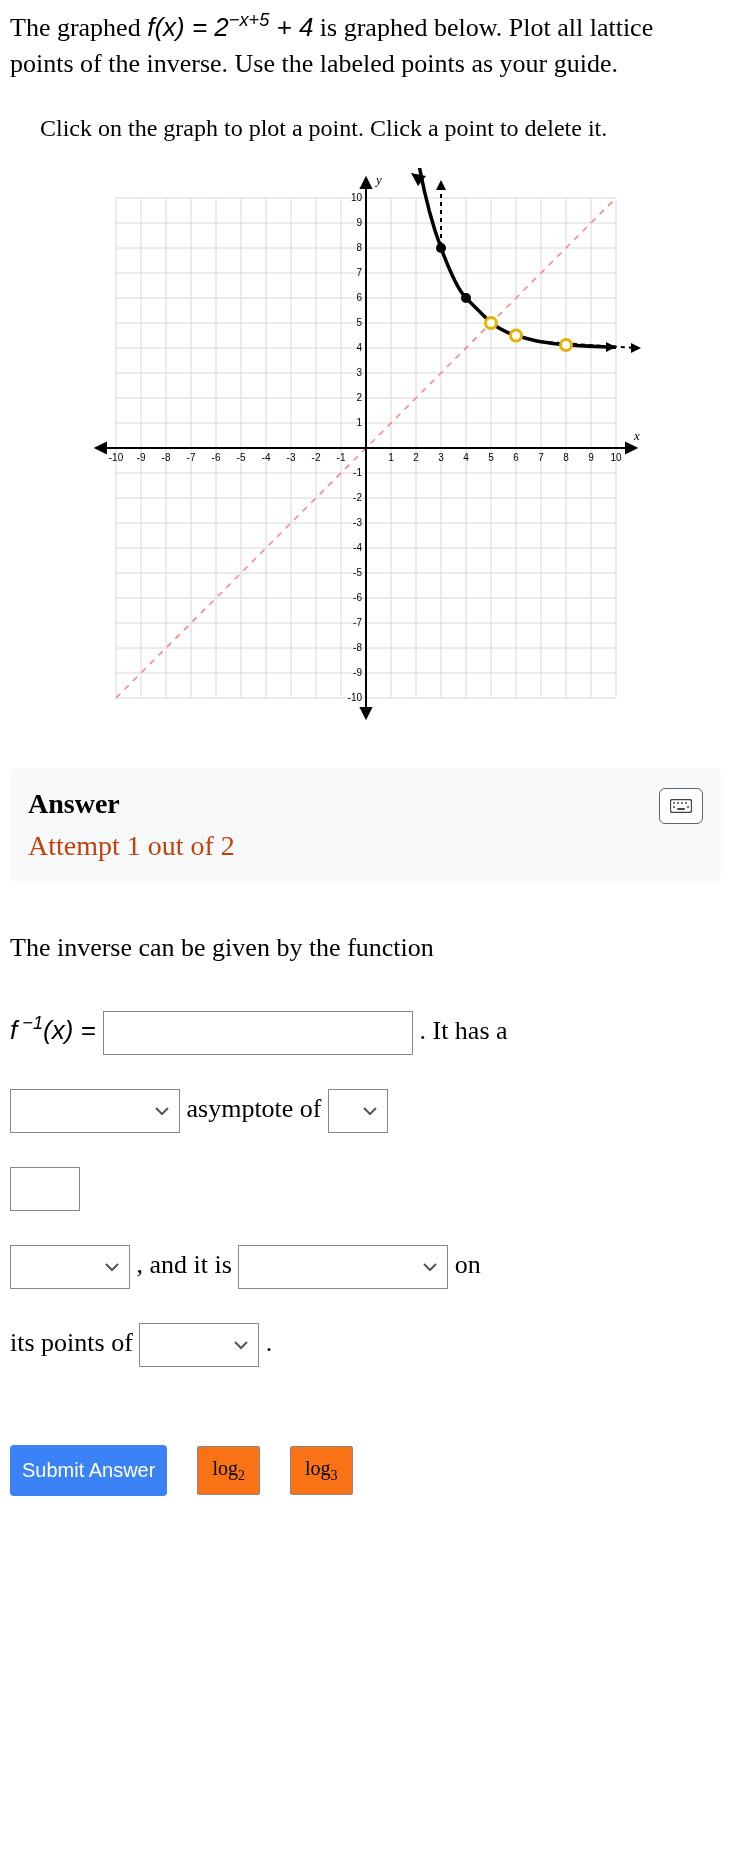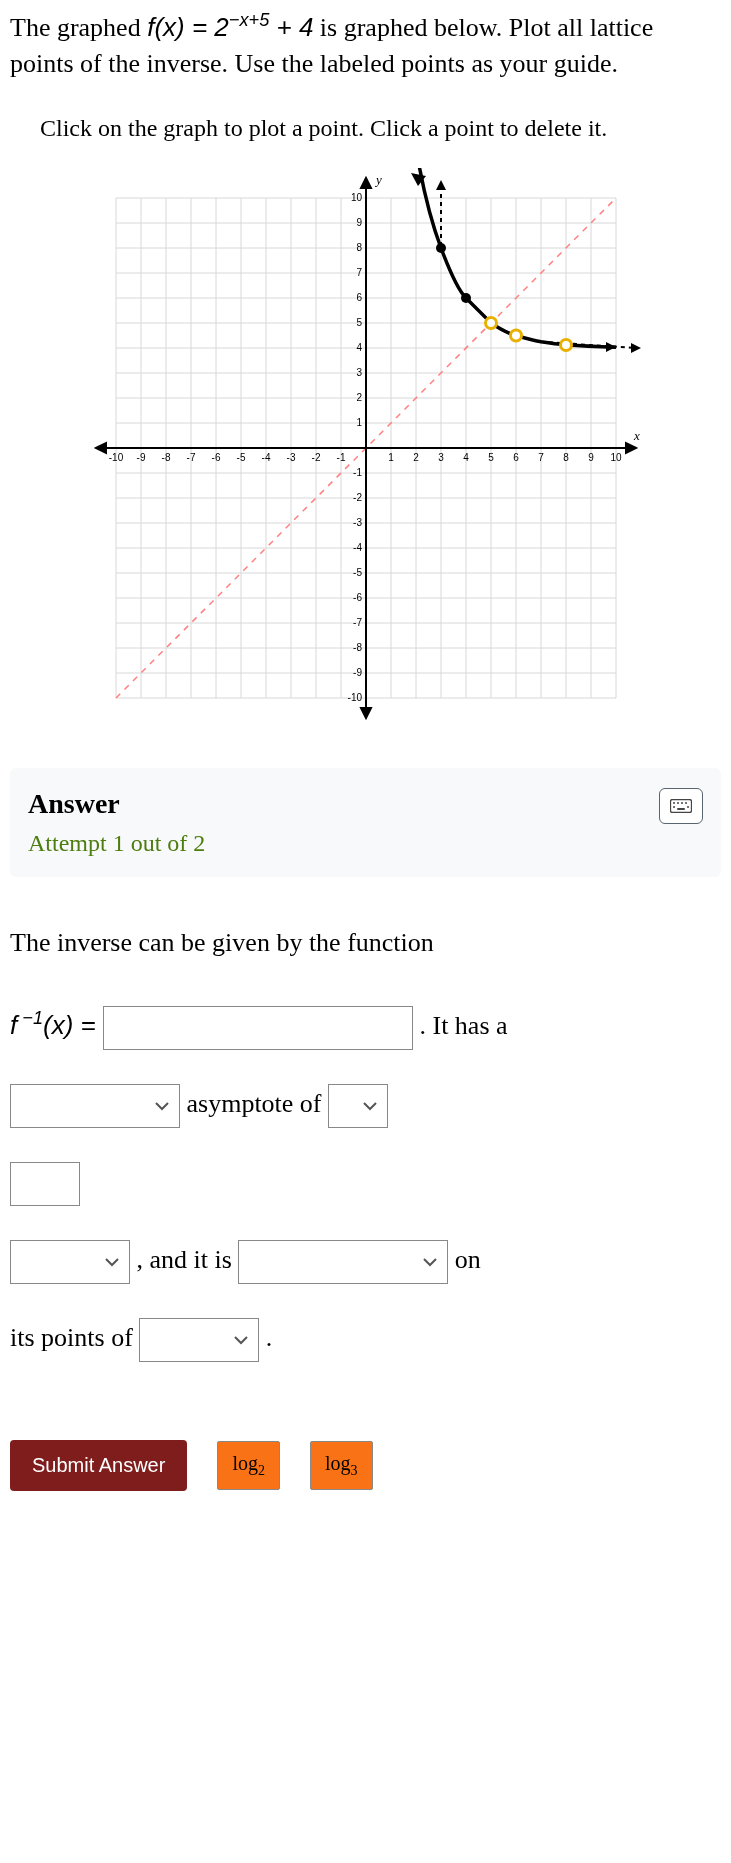--- a/index.html
+++ b/index.html
@@ -12,36 +12,36 @@
   padding: 8px 10px;
 }
 .question { line-height: 1.4; margin-bottom: 30px; }
 .instruction { font-size: 24px; line-height: 1.4; text-align: left; padding: 0 30px; margin-bottom: 22px; }
 .graph-container { display: flex; justify-content: center; margin-bottom: 40px; }
 svg.graph { width: 560px; height: 560px; }
 .answer-section { background: #f8f9fa; border-radius: 6px; padding: 20px 18px; margin-bottom: 40px; }
 .answer-header { display: flex; justify-content: space-between; margin-bottom: 6px; }
 .answer-title { font-size: 28px; font-weight: 700; font-family: Georgia, serif; }
 .keyboard-btn { width: 44px; height: 36px; border: 1.5px solid #5a6570; border-radius: 6px; background: #fff; display: flex; align-items: center; justify-content: center; cursor: pointer; }
-.attempt { font-size: 24px; color: #4d7c0f; }
+.attempt { font-size: 28px; color: #c2410c; }
 .inverse-text { line-height: 2.0; margin-bottom: 30px; }
 .math { font-style: italic; font-family: Liberation Sans, sans-serif; }
 .math .sup { font-size: 0.7em; vertical-align: super; }
 .input-line { border: 1px solid #888; height: 44px; vertical-align: middle; font-size: 20px; padding: 0 6px; }
 .input-wide { width: 310px; }
 .input-small { width: 70px; }
 .select-wrap { display: inline-flex; align-items: center; border: 1px solid #888; height: 44px; vertical-align: middle; background: #fff; padding: 0 10px; position: relative; }
 .select-wrap .caret { margin-left: 8px; }
 .sel-170 { width: 170px; }
 .sel-120 { width: 120px; }
 .sel-60 { width: 60px; }
 .sel-170b { width: 210px; }
 .row { margin-bottom: 26px; line-height: 2.0; }
 .button-row { display: flex; gap: 30px; align-items: center; }
-.submit-btn { background: #7f1d1d; color: #fff; border: none; padding: 14px 22px; font-size: 20px; border-radius: 4px; cursor: pointer; font-family: Arial, sans-serif; }
+.submit-btn { background: #3b82f6; color: #fff; border: none; padding: 14px 12px; font-size: 20px; border-radius: 4px; cursor: pointer; font-family: Arial, sans-serif; }
 .log-btn { background: #f97316; border: 1px solid #888; padding: 10px 14px; font-size: 20px; cursor: pointer; font-family: Georgia, serif; border-radius: 2px; }
 .log-btn sub { font-size: 0.7em; }
 </style>
 </head>
 <body>
 
 <div class="question">
   <span>The graphed </span>
   <span class="math">f(x) = 2<span class="sup">−x+5</span> + 4</span>
   <span> is graphed below. Plot all lattice points of the inverse. Use the labeled points as your guide.</span>

